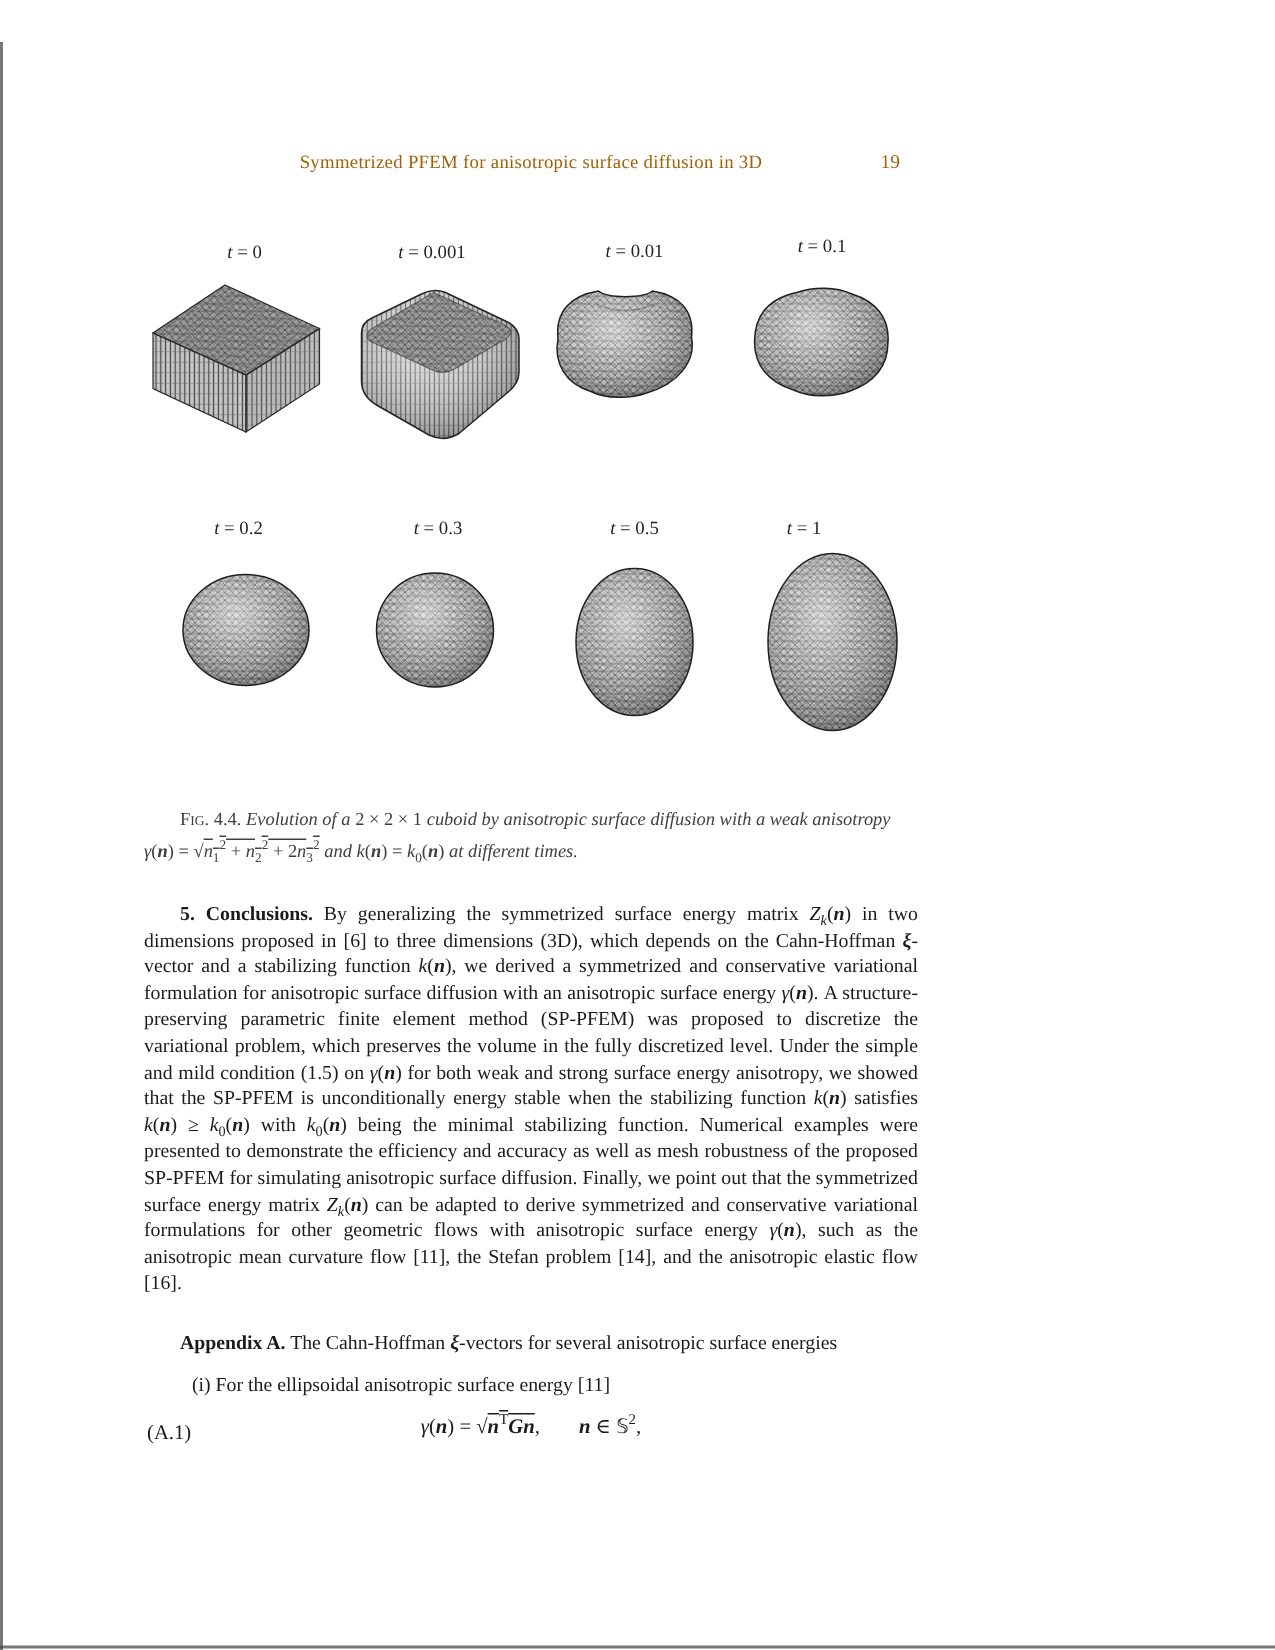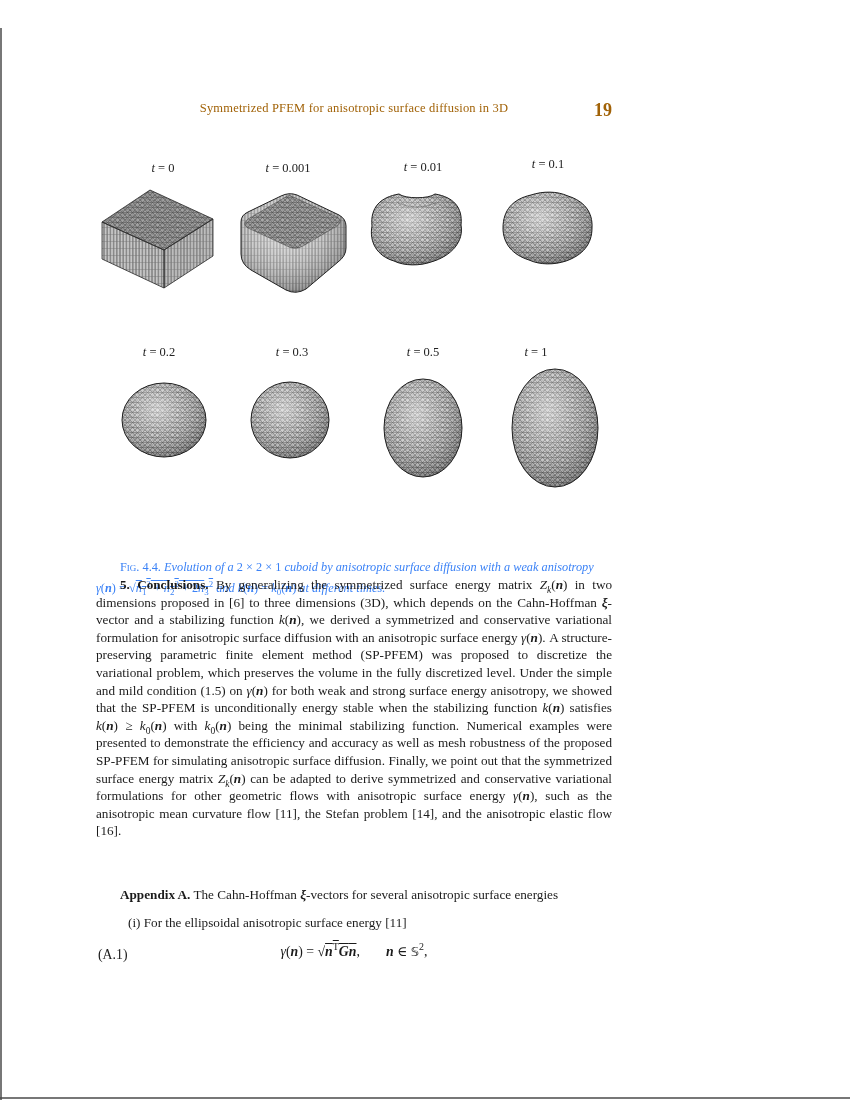--- a/index.html
+++ b/index.html
@@ -7,32 +7,32 @@
     position:relative;width:850px;height:1100px;background:#ffffff;
     font-family:"Liberation Serif","DejaVu Serif",serif;color:#1b1b1b;
     margin:0 auto;overflow:hidden;
   }
   
   .edge-left{position:absolute;left:0;top:28px;width:2px;height:1072px;background:#4a4a4a;opacity:.75;}
   .edge-bottom{position:absolute;left:0;top:1097px;width:850px;height:2px;background:#4a4a4a;opacity:.75;}
 
   .running-head{position:absolute;left:96px;top:101px;width:516px;font-size:12.5px;color:#a16207;}
   .running-title{display:block;text-align:center;letter-spacing:.2px;}
-  .page-num{position:absolute;right:0;top:-1px;font-size:18px;font-weight:bold;}
+  .page-num{position:absolute;right:12px;top:-1px;font-size:13px;}
 
   .figure-area{position:absolute;left:0;top:150px;width:695px;height:350px;}
   .fig-label{position:absolute;transform:translateX(-50%);font-size:12.5px;white-space:nowrap;color:#222;}
 
-  .caption{position:absolute;left:96px;top:557px;width:520px;font-size:12.3px;line-height:21px;font-style:italic;color:#3b82f6;}
+  .caption{position:absolute;left:96px;top:536px;width:520px;font-size:12.3px;line-height:21px;font-style:italic;color:#404040;}
   .caption .cap-line1{text-indent:24px;}
   .rm{font-style:normal;}
   .sc{font-variant:small-caps;}
 
   .body-text{
-    position:absolute;left:96px;top:576px;width:516px;
+    position:absolute;left:96px;top:600px;width:516px;
     font-size:13.2px;line-height:17.6px;text-align:justify;text-indent:24px;
   }
   .appendix-head{position:absolute;left:96px;top:887px;width:524px;font-size:13.2px;text-indent:24px;white-space:nowrap;}
   .appendix-item{position:absolute;left:96px;top:915px;width:516px;font-size:13.2px;padding-left:32px;box-sizing:border-box;}
   .equation{position:absolute;left:96px;top:943px;width:516px;font-size:13.8px;}
   .eq-tag{position:absolute;left:2px;top:4px;text-align:right;}
   .eq-body{text-align:center;}
 
   .bn{font-weight:700;font-style:italic;}
   .ol{text-decoration:overline;}

